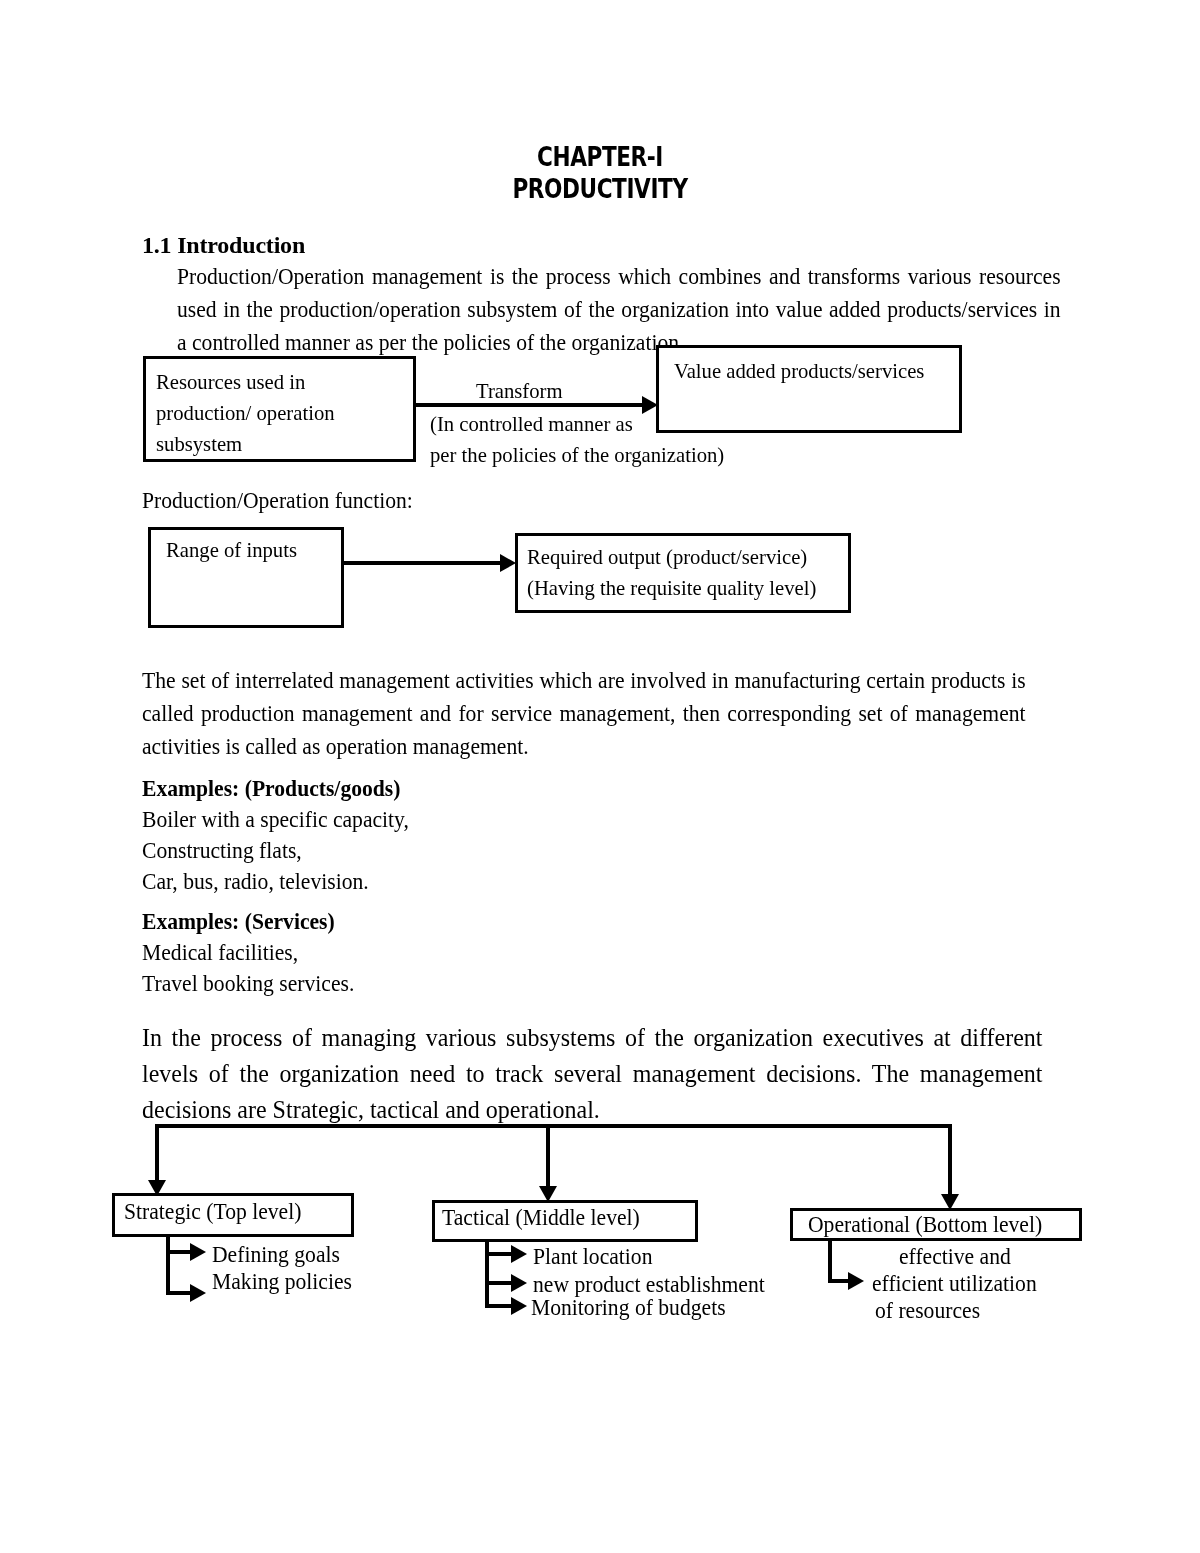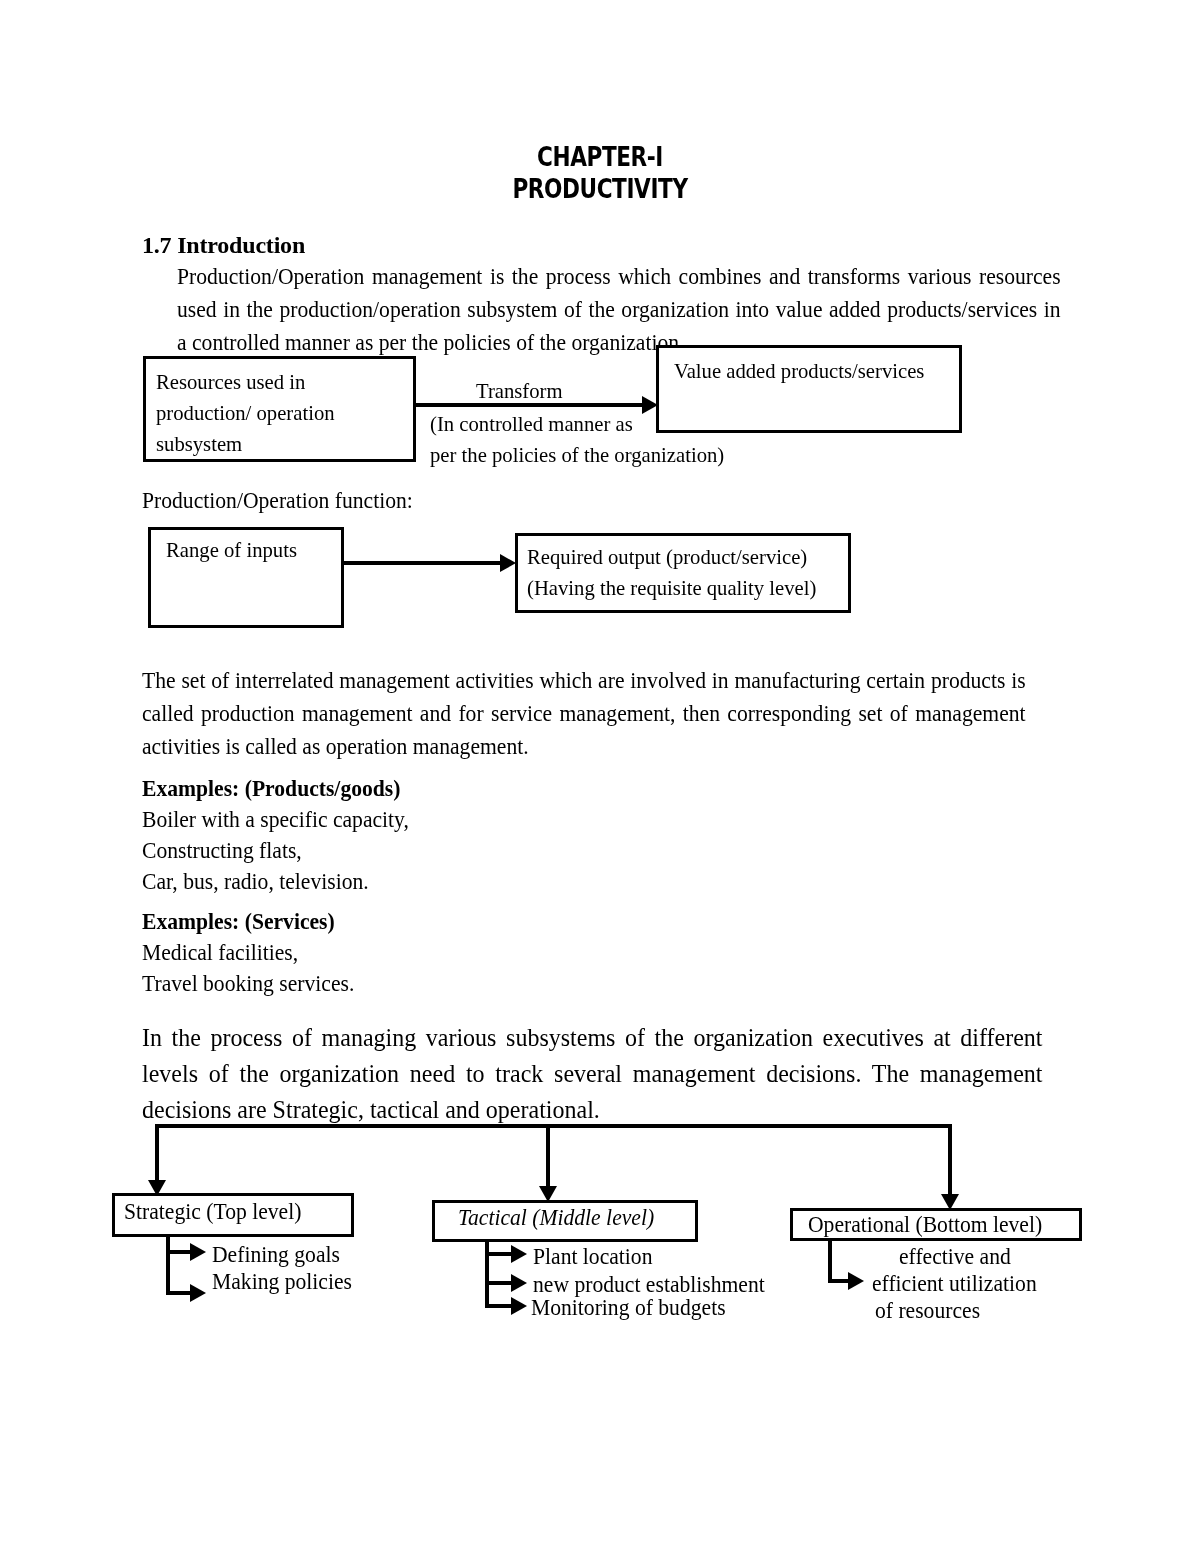--- a/index.html
+++ b/index.html
@@ -131,21 +131,21 @@
   }
 </style>
 </head>
 <body>
 
 <div id="page">
 
   <div class="doc-title" style="top:140px;">CHAPTER-I</div>
   <div class="doc-title" style="top:172px;">PRODUCTIVITY</div>
 
-  <div class="section-heading" style="left:142px; top:232px;">1.7 Introduction</div>
+  <div class="section-heading" style="left:142px; top:232px;">1.1 Introduction</div>
 
   <div class="para" style="left:177px; top:260px; width:940px;">Production/Operation management is the process which combines and transforms various resources used in the production/operation subsystem of the organization into value added products/services in a controlled manner as per the policies of the organization.</div>
 
   <div class="box" style="left:143px; top:356px; width:273px; height:106px;"></div>
   <div class="box-text" style="left:156px; top:366px; width:250px;">Resources used in
 production/ operation
 subsystem</div>
 
   <div class="box" style="left:656px; top:345px; width:306px; height:88px;"></div>
   <div class="box-text" style="left:674px; top:355px; width:290px;">Value added products/services</div>
@@ -204,21 +204,21 @@
   <div class="vline" style="left:166px; top:1237px; height:58px;"></div>
   <div class="hline" style="left:166px; top:1250px; width:32px;"></div>
   <div class="arrow-right" style="left:190px; top:1243px;"></div>
   <div class="branch-label" style="left:212px; top:1241px;">Defining goals</div>
 
   <div class="hline" style="left:166px; top:1291px; width:32px;"></div>
   <div class="arrow-right" style="left:190px; top:1284px;"></div>
   <div class="branch-label" style="left:212px; top:1268px;">Making policies</div>
 
   <div class="box" style="left:432px; top:1200px; width:266px; height:42px;"></div>
-  <div class="clip-box-text" style="left:458px; top:1204px; width:256px; height:34px;font-style:italic;">
+  <div class="clip-box-text" style="left:442px; top:1204px; width:256px; height:34px;">
     <div class="branch-label" style="position:static; font-size:23px;">Tactical (Middle level)</div>
   </div>
 
   <div class="vline" style="left:485px; top:1242px; height:66px;"></div>
   <div class="hline" style="left:485px; top:1252px; width:33px;"></div>
   <div class="arrow-right" style="left:511px; top:1245px;"></div>
   <div class="branch-label" style="left:533px; top:1243px;">Plant location</div>
 
   <div class="hline" style="left:485px; top:1281px; width:33px;"></div>
   <div class="arrow-right" style="left:511px; top:1274px;"></div>

